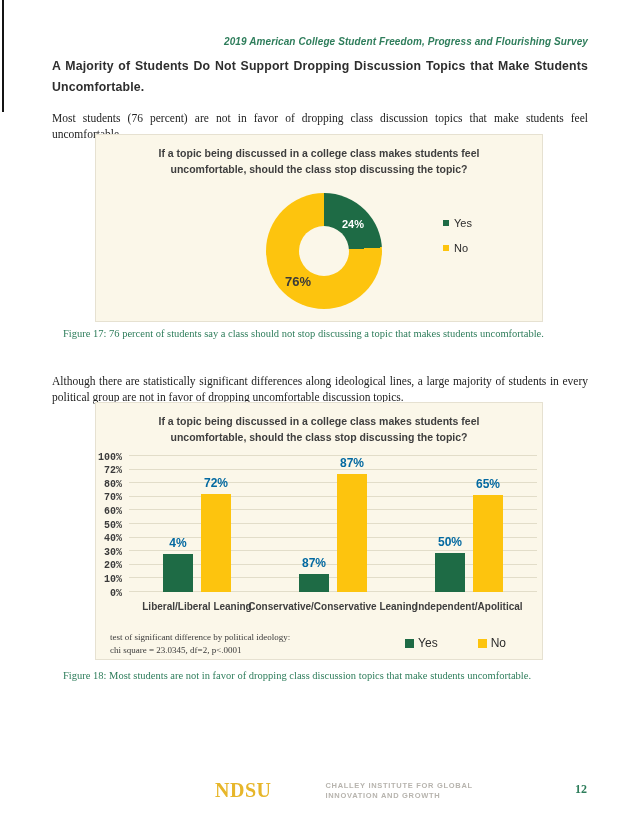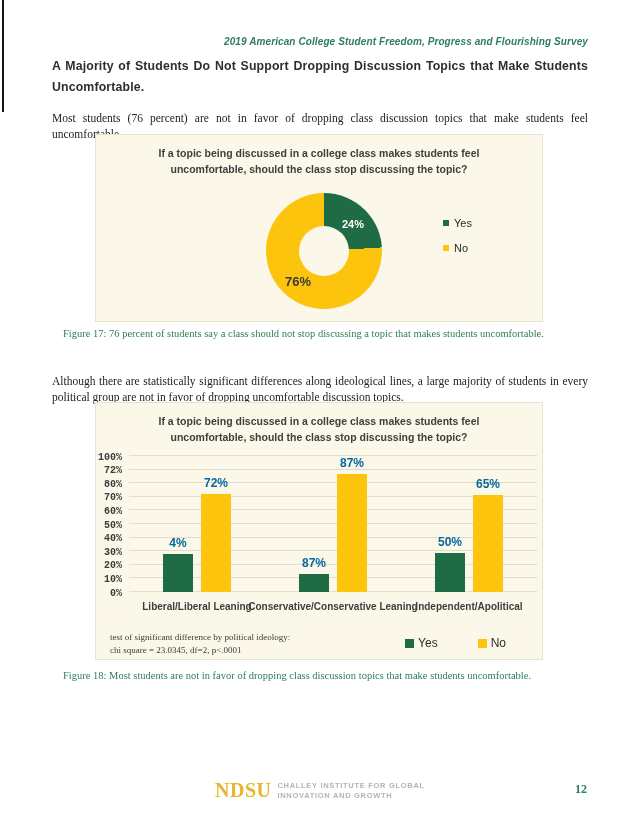--- a/index.html
+++ b/index.html
@@ -81,21 +81,21 @@
     text-align:center;font-weight:bold;font-size:10px;line-height:1.3;color:#3e3e3e;
   }
   .chart-note{
     position:absolute;left:14px;top:228px;
     font-family:"Liberation Serif",serif;font-size:9px;line-height:1.45;color:#3a3a3a;
   }
   .legend-h{position:absolute;right:36px;top:233px;display:flex;gap:40px;}
   .legend-h .legend-swatch{width:9px;height:9px;margin-right:4px;}
   .legend-h .legend-label{font-size:12px;}
   
-  .footer-logo{position:absolute;left:215px;top:779px;display:flex;align-items:center;}
+  .footer-logo{position:absolute;left:215px;top:779px;display:flex;align-items:center;gap:48px;}
   .ndsu-wordmark{
     font-family:"Liberation Serif",serif;font-weight:bold;font-size:20px;
     color:var(--gold);letter-spacing:0.5px;margin-right:6px;
   }
   .org-name{
     font-size:7.5px;font-weight:bold;letter-spacing:0.7px;line-height:1.3;
     color:#b7b4ae;text-transform:uppercase;
   }
   .page-number{
     position:absolute;right:53px;top:782px;

